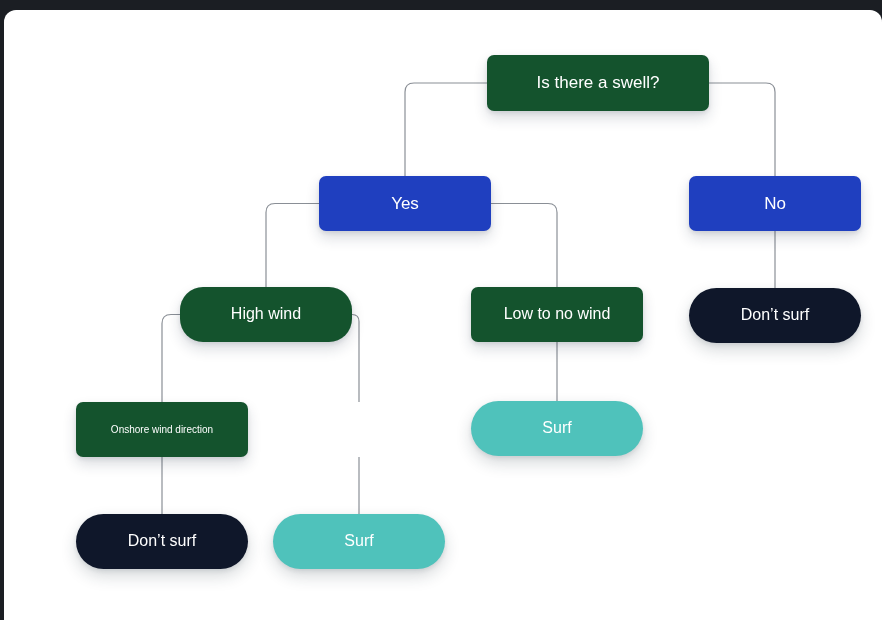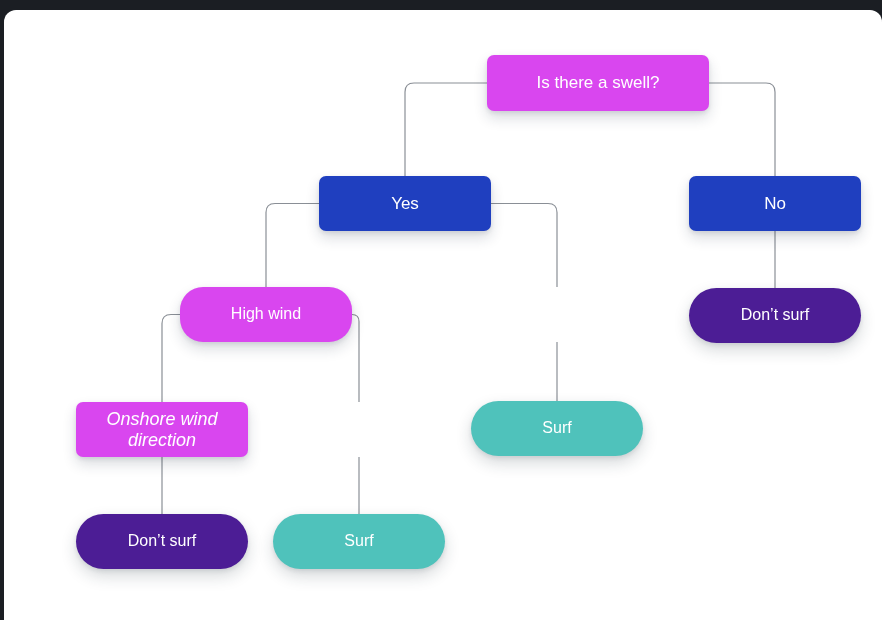--- a/index.html
+++ b/index.html
@@ -41,27 +41,27 @@
     padding:0 10px;
   }
   .node.rect{
     border-radius:7px;
     box-shadow:0 7px 14px rgba(25,35,60,0.16), 0 2px 4px rgba(25,35,60,0.10);
   }
   .node.pill{
     border-radius:999px;
     box-shadow:0 7px 16px rgba(25,45,55,0.18), 0 2px 4px rgba(25,45,55,0.10);
   }
-  .c-blue-bright{background:#d946ef;}
+  .c-blue-bright{background:#14532d;}
   .c-blue-dark{background:#1f3fbf;}
-  .c-teal-dark{background:#4c1d95;}
+  .c-teal-dark{background:#0f172a;}
   .c-teal-light{background:#4fc2bb;text-align:center;}
   .sz-lg{font-size:17px;}
   .sz-md{font-size:16px;}
-  .sz-sm{font-size:18px;font-style:italic;}
+  .sz-sm{font-size:10px;}
 </style>
 </head>
 <body>
 
 <div id="page">
   <div id="canvas">
     <svg id="edges" viewBox="0 0 878 610" preserveAspectRatio="none">
         <path d="M 483 73 L 410 73 Q 401 73 401 82 L 401 166" fill="none" stroke="#8a8f96" stroke-width="1.2" stroke-linecap="butt"></path>
         <path d="M 705 73 L 762 73 Q 771 73 771 82 L 771 166" fill="none" stroke="#8a8f96" stroke-width="1.2" stroke-linecap="butt"></path>
         <path d="M 315 193.5 L 271 193.5 Q 262 193.5 262 202.5 L 262 277" fill="none" stroke="#8a8f96" stroke-width="1.2" stroke-linecap="butt"></path>
@@ -78,20 +78,23 @@
       </div>
       <div class="node rect c-blue-dark sz-lg" style="left: 685px; top: 166px; width: 172px; height: 55px;">
         <span>No</span>
       </div>
       <div class="node rect c-blue-dark sz-lg" style="left: 315px; top: 166px; width: 172px; height: 55px;">
         <span>Yes</span>
       </div>
       <div class="node rect c-blue-bright sz-md" style="left: 176px; top: 277px; width: 172px; height: 55px; border-radius: 23px;">
         <span>High wind</span>
       </div>
+      <div class="node rect c-blue-bright sz-md" style="left: 467px; top: 277px; width: 172px; height: 55px;">
+        <span>Low to no wind</span>
+      </div>
       <div class="node pill c-teal-dark sz-md" style="left: 685px; top: 278px; width: 172px; height: 55px;">
         <span>Don’t surf</span>
       </div>
       <div class="node rect c-blue-bright sz-sm" style="left: 72px; top: 392px; width: 172px; height: 55px;">
         <span>Onshore wind direction</span>
       </div>
       <div class="node pill c-teal-light sz-md" style="left: 467px; top: 391px; width: 172px; height: 55px;">
         <span>Surf</span>
       </div>
       <div class="node pill c-teal-dark sz-md" style="left: 72px; top: 504px; width: 172px; height: 55px;">

